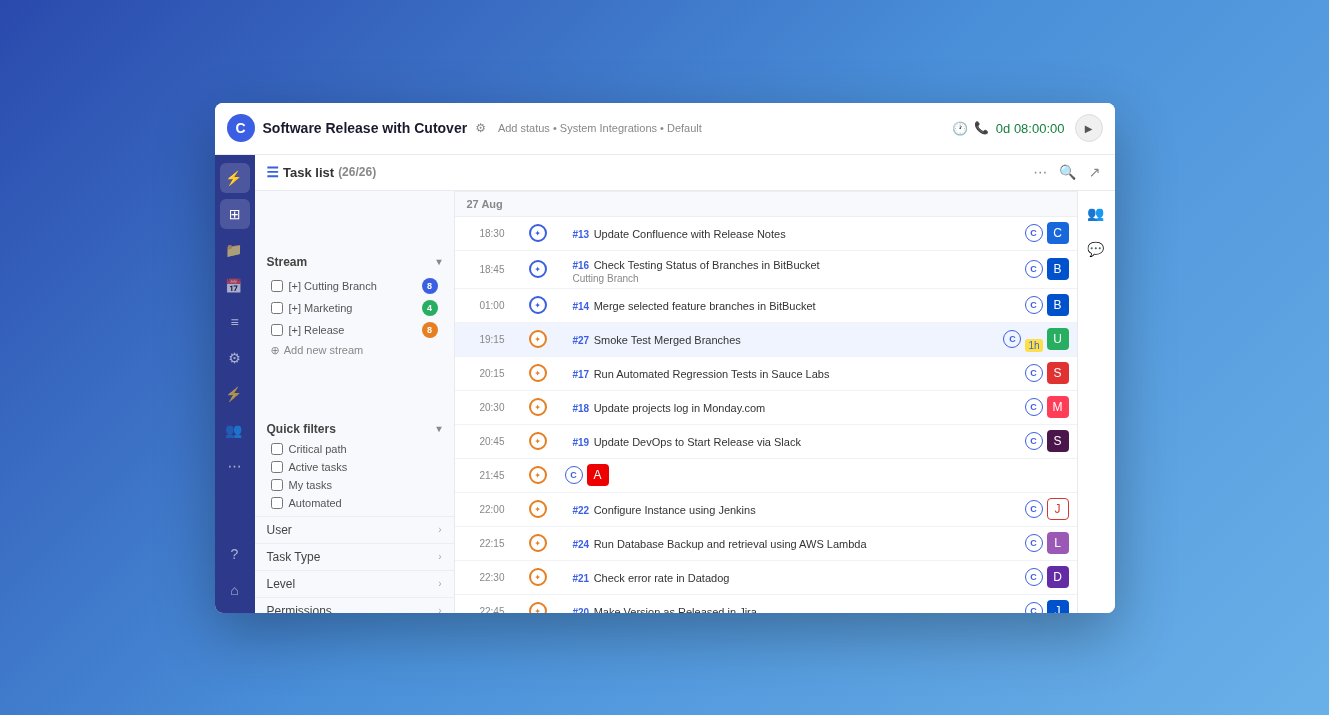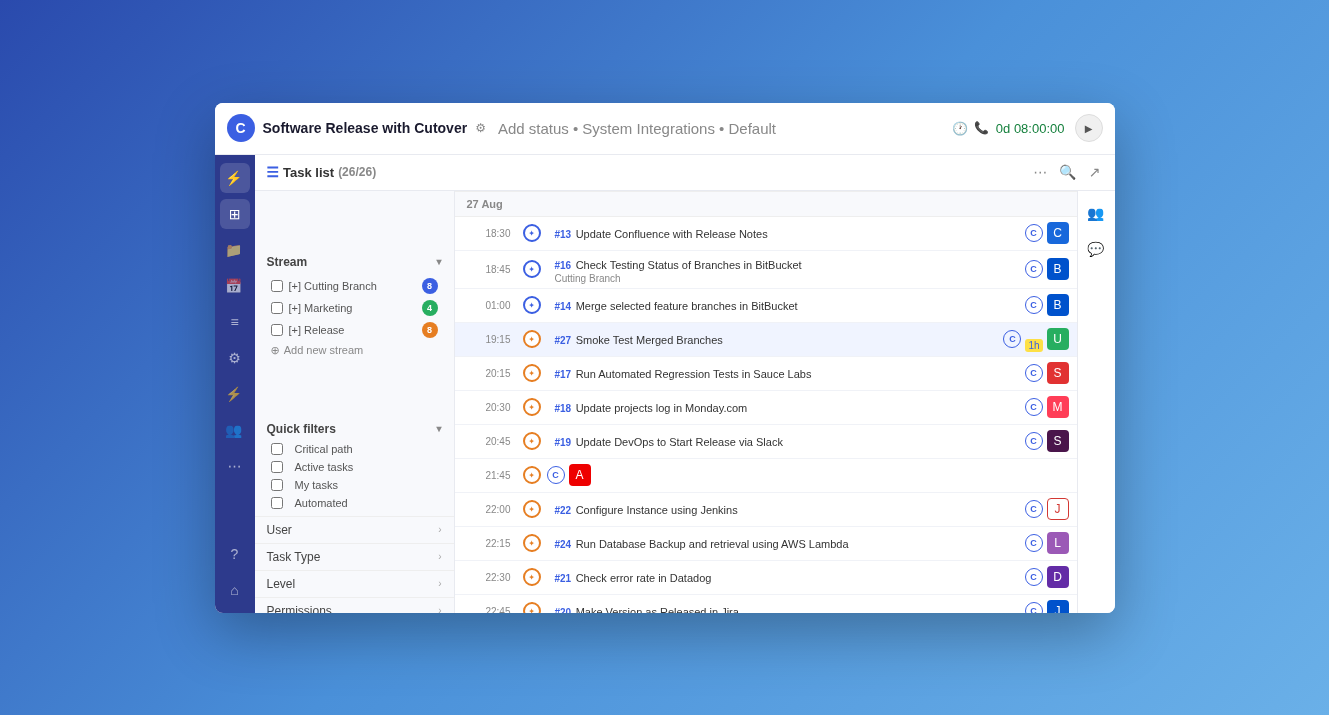--- a/index.html
+++ b/index.html
@@ -57,21 +57,21 @@
       font-size: 14px;
       font-weight: 600;
       color: #1a1a2e;
     }
     .header-gear {
       color: #888;
       font-size: 12px;
       cursor: pointer;
     }
     .header-subtitle {
-      font-size: 15px;
+      font-size: 11px;
       color: #888;
       margin-left: 4px;
     }
     .header-right {
       display: flex;
       align-items: center;
       gap: 10px;
     }
     .header-timer {
       display: flex;
@@ -258,21 +258,21 @@
       cursor: pointer;
     }
 
     .quick-filters {
       padding: 4px 12px;
     }
 
     .filter-item {
       display: flex;
       align-items: center;
-      gap: 12px;
+      gap: 6px;
       padding: 3px 4px;
       font-size: 11px;
       color: #555;
       cursor: pointer;
     }
 
     .filter-item input[type=checkbox] {
       width: 12px;
       height: 12px;
     }
@@ -307,24 +307,25 @@
       color: #888;
       font-weight: 600;
       background: #f8f9fc;
       border-bottom: 1px solid #eee;
       border-top: 1px solid #eee;
     }
 
     .task-row {
       display: flex;
       align-items: center;
-      padding: 4px 8px 4px 12px;
+      padding: 4px 8px 4px 6px;
       border-bottom: 1px solid #f0f2f7;
       min-height: 34px;
       position: relative;
+      gap: 12px;
     }
 
     .time-col {
       width: 50px;
       font-size: 10px;
       color: #888;
       text-align: right;
       padding-right: 6px;
       flex-shrink: 0;
     }

